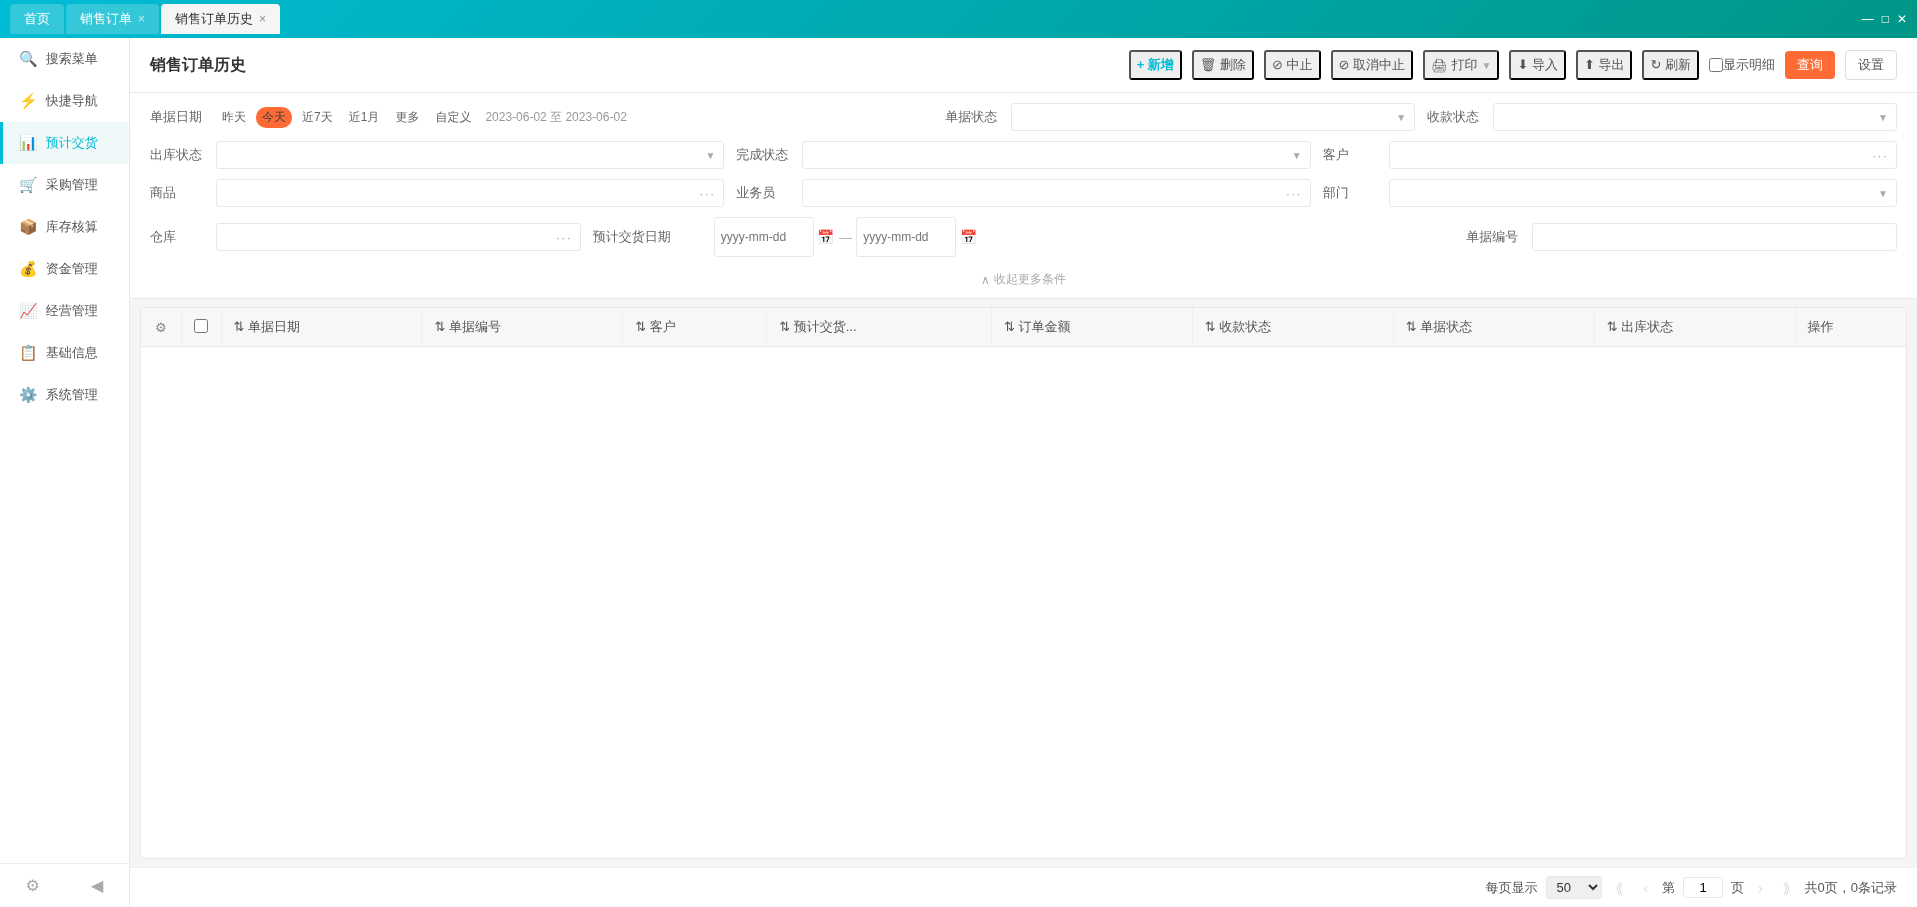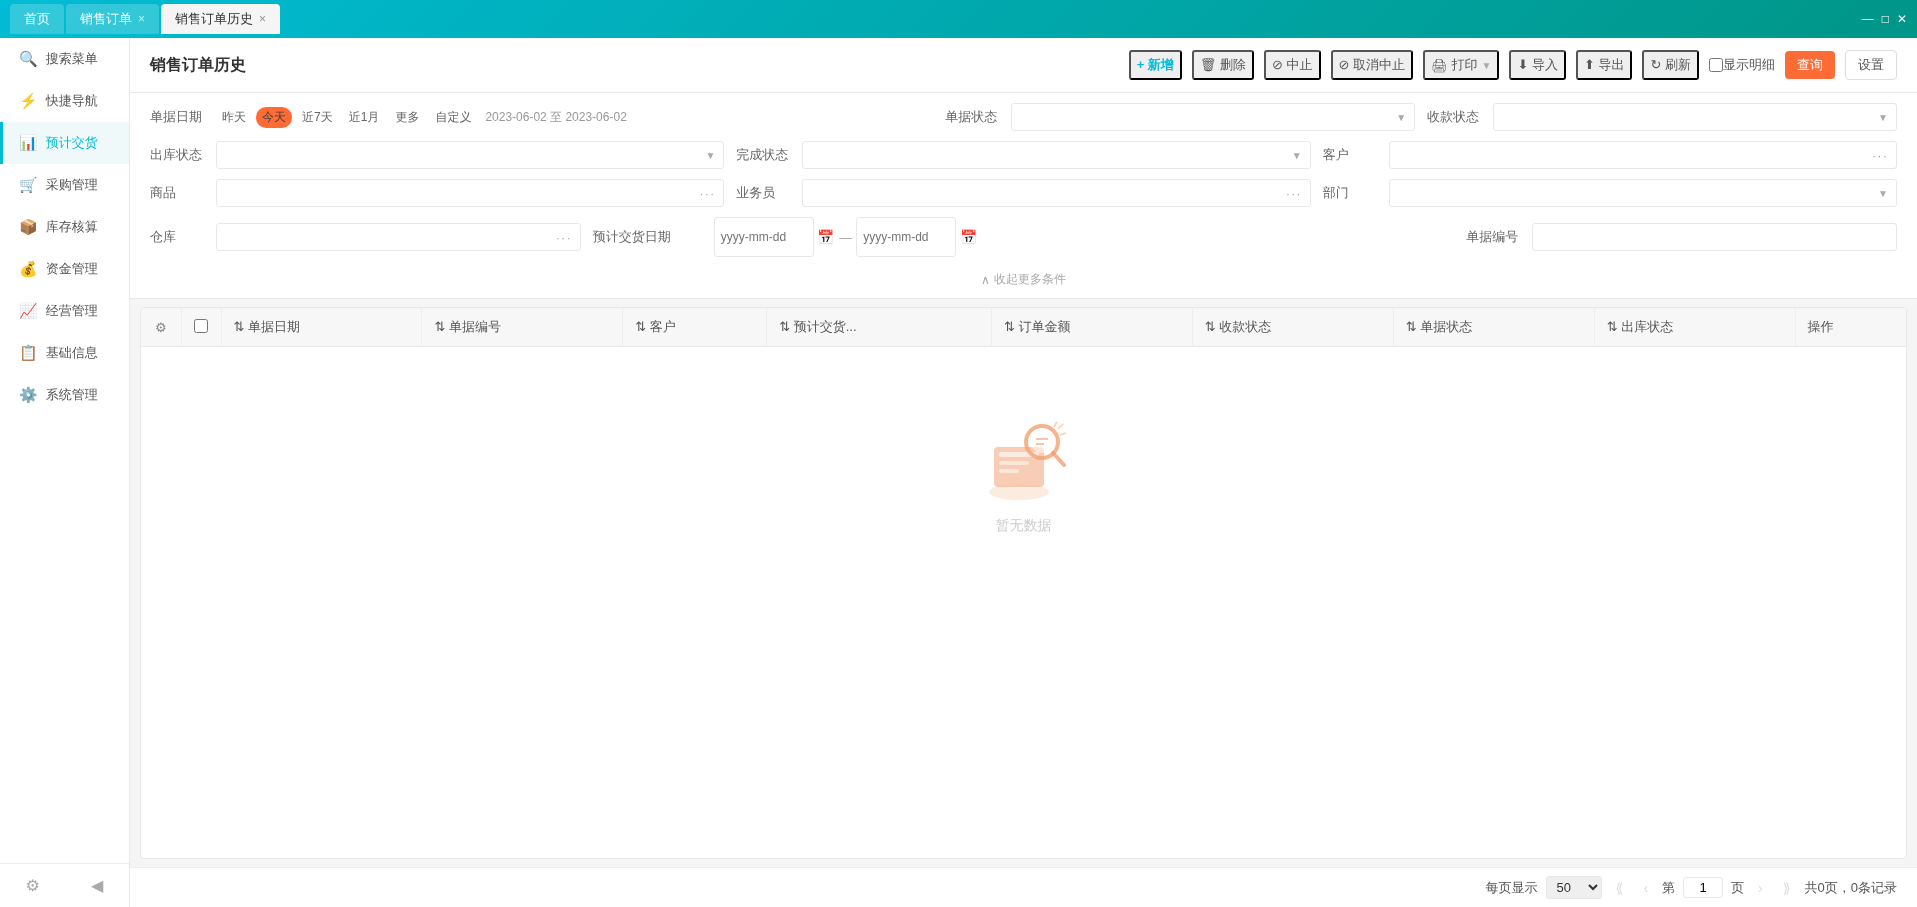--- a/index.html
+++ b/index.html
@@ -580,45 +580,20 @@
             <th>
               <span>⇅</span> 出库状态
             </th>
             <th>操作</th>
           </tr>
         </thead>
         <tbody id="table-body">
         </tbody>
       </table>
 
-      <div class="empty-area">
-        <div class="empty-svg-container">
-          <svg width="120" height="100" viewBox="0 0 120 100" xmlns="http://www.w3.org/2000/svg">
-
-            <ellipse cx="55" cy="85" rx="30" ry="8" fill="#f8d0b0" opacity="0.4"></ellipse>
-
-            <rect x="30" y="40" width="50" height="40" rx="4" fill="#f5b896" opacity="0.7"></rect>
-            <rect x="35" y="45" width="40" height="5" rx="2" fill="#fff" opacity="0.6"></rect>
-            <rect x="35" y="54" width="30" height="4" rx="2" fill="#fff" opacity="0.5"></rect>
-            <rect x="35" y="62" width="20" height="4" rx="2" fill="#fff" opacity="0.5"></rect>
-
-            <circle cx="78" cy="35" r="16" fill="none" stroke="#f5a070" stroke-width="4" opacity="0.8"></circle>
-            <circle cx="78" cy="35" r="11" fill="#fff" opacity="0.5"></circle>
-            <line x1="89" y1="46" x2="100" y2="58" stroke="#f5a070" stroke-width="4" stroke-linecap="round" opacity="0.8"></line>
-
-            <line x1="72" y1="32" x2="84" y2="32" stroke="#f5b896" stroke-width="2" opacity="0.8"></line>
-            <line x1="72" y1="37" x2="80" y2="37" stroke="#f5b896" stroke-width="2" opacity="0.8"></line>
-
-            <line x1="90" y1="20" x2="93" y2="15" stroke="#f5b896" stroke-width="1.5" opacity="0.7"></line>
-            <line x1="96" y1="28" x2="102" y2="26" stroke="#f5b896" stroke-width="1.5" opacity="0.7"></line>
-            <line x1="94" y1="22" x2="99" y2="17" stroke="#f5b896" stroke-width="1.5" opacity="0.7"></line>
-          </svg>
-        </div>
-        <span class="empty-text">暂无数据</span>
-      </div>
     </div>
 
     <div class="table-footer">
       <span>每页显示</span>
       <select class="page-size-select">
         <option value="50">50</option>
         <option value="10">10</option>
         <option value="20">20</option>
         <option value="100">100</option>
       </select>

